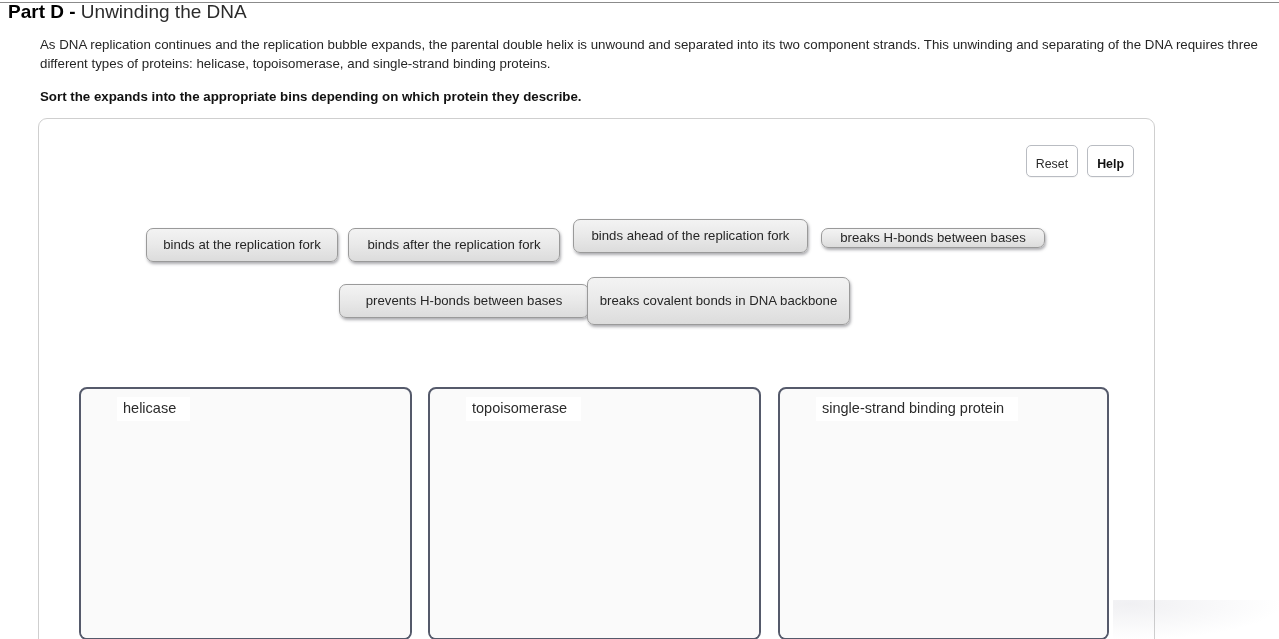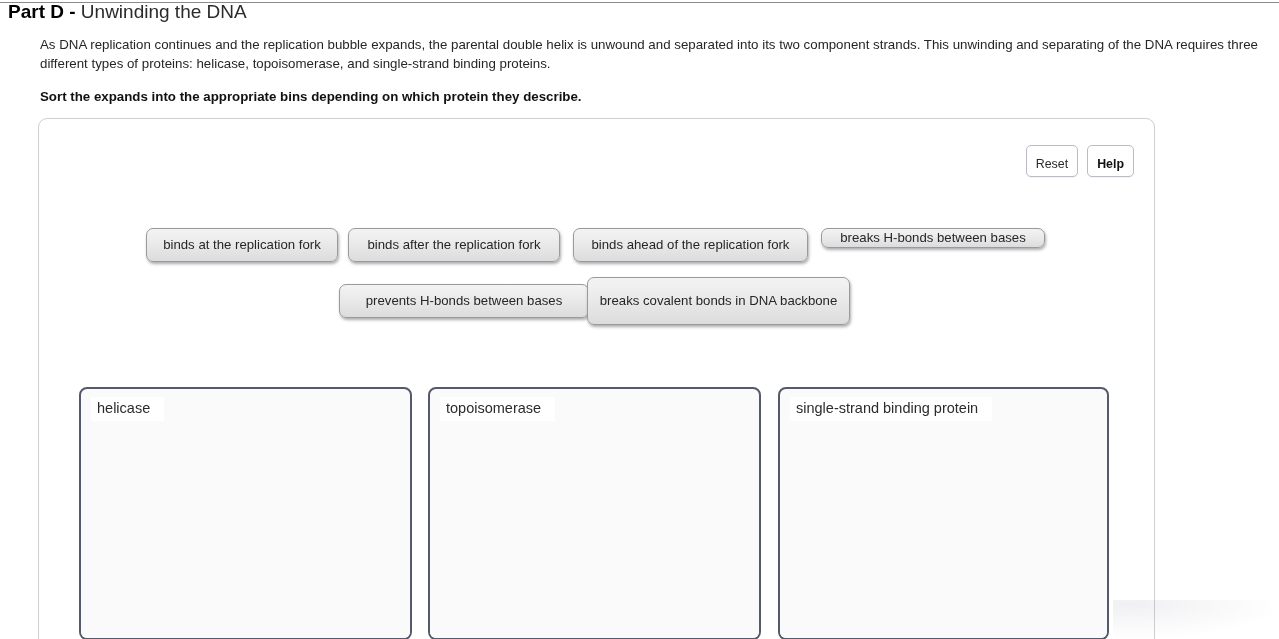--- a/index.html
+++ b/index.html
@@ -118,20 +118,21 @@
   }
 
   
   .bin {
     position: absolute;
     box-sizing: border-box;
     border: 2px solid #555a6b;
     border-radius: 8px;
     background: #fafafa;
     overflow: hidden;
+    padding-left: 26px;
   }
   .bin-label {
     display: inline-block;
     margin: 8px 0 0 10px;
     padding: 2px 14px 3px 6px;
     background: #ffffff;
     font-size: 14.5px;
     line-height: 19px;
     color: #2b2b2b;
     white-space: nowrap;
@@ -167,21 +168,21 @@
 <div class="panel">
 
   <div class="toolbar">
     <button class="tb-btn reset">Reset</button>
     <button class="tb-btn help">Help</button>
   </div>
 
   <div id="tiles-layer">
       <div class="tile" style="left: 107px; top: 109px; width: 192px; height: 34px;">binds at the replication fork</div>
       <div class="tile" style="left: 309px; top: 109px; width: 212px; height: 34px;">binds after the replication fork</div>
-      <div class="tile" style="left: 534px; top: 109px; width: 235px; height: 34px;">binds ahead of the replication fork</div>
+      <div class="tile" style="left: 534px; top: 100px; width: 235px; height: 34px;">binds ahead of the replication fork</div>
       <div class="tile" style="left: 782px; top: 109px; width: 224px; height: 20px;">breaks H-bonds between bases</div>
       <div class="tile" style="left: 300px; top: 165px; width: 250px; height: 34px;">prevents H-bonds between bases</div>
       <div class="tile" style="left: 548px; top: 158px; width: 263px; height: 48px;">breaks covalent bonds in DNA backbone</div>
     </div>
   <div id="bins-layer">
       <div class="bin" style="left: 40px; top: 268px; width: 333px; height: 253px;"><div class="bin-label">helicase</div><div class="bin-body"></div></div>
       <div class="bin" style="left: 389px; top: 268px; width: 333px; height: 253px;"><div class="bin-label">topoisomerase</div><div class="bin-body"></div></div>
       <div class="bin" style="left: 739px; top: 268px; width: 331px; height: 253px;"><div class="bin-label">single-strand binding protein</div><div class="bin-body"></div></div>
     </div>
 

